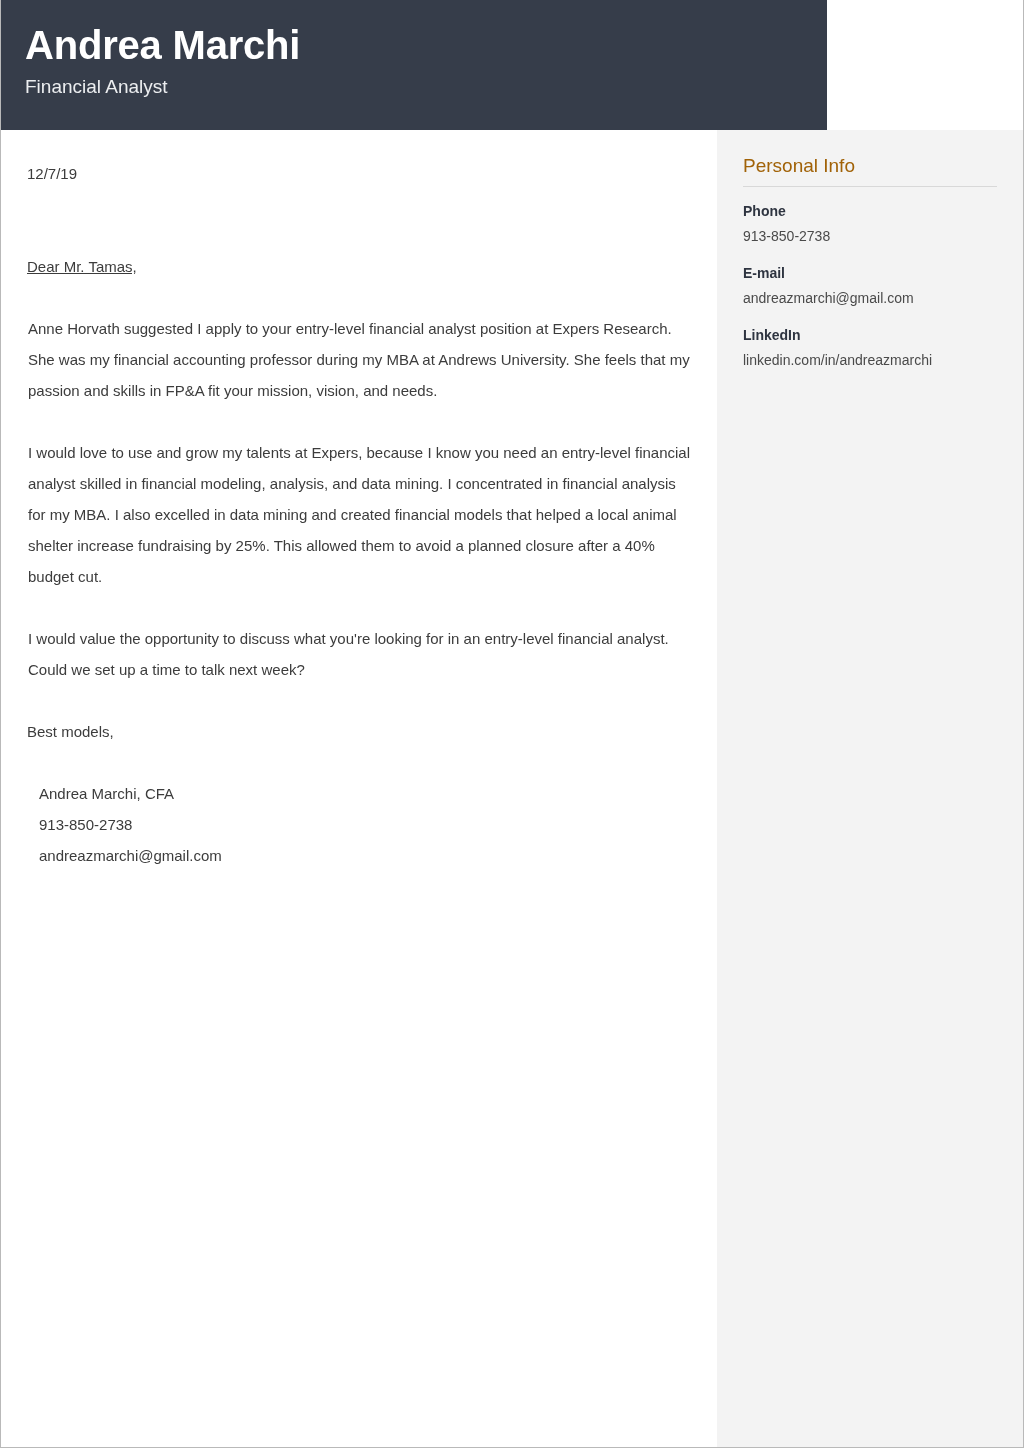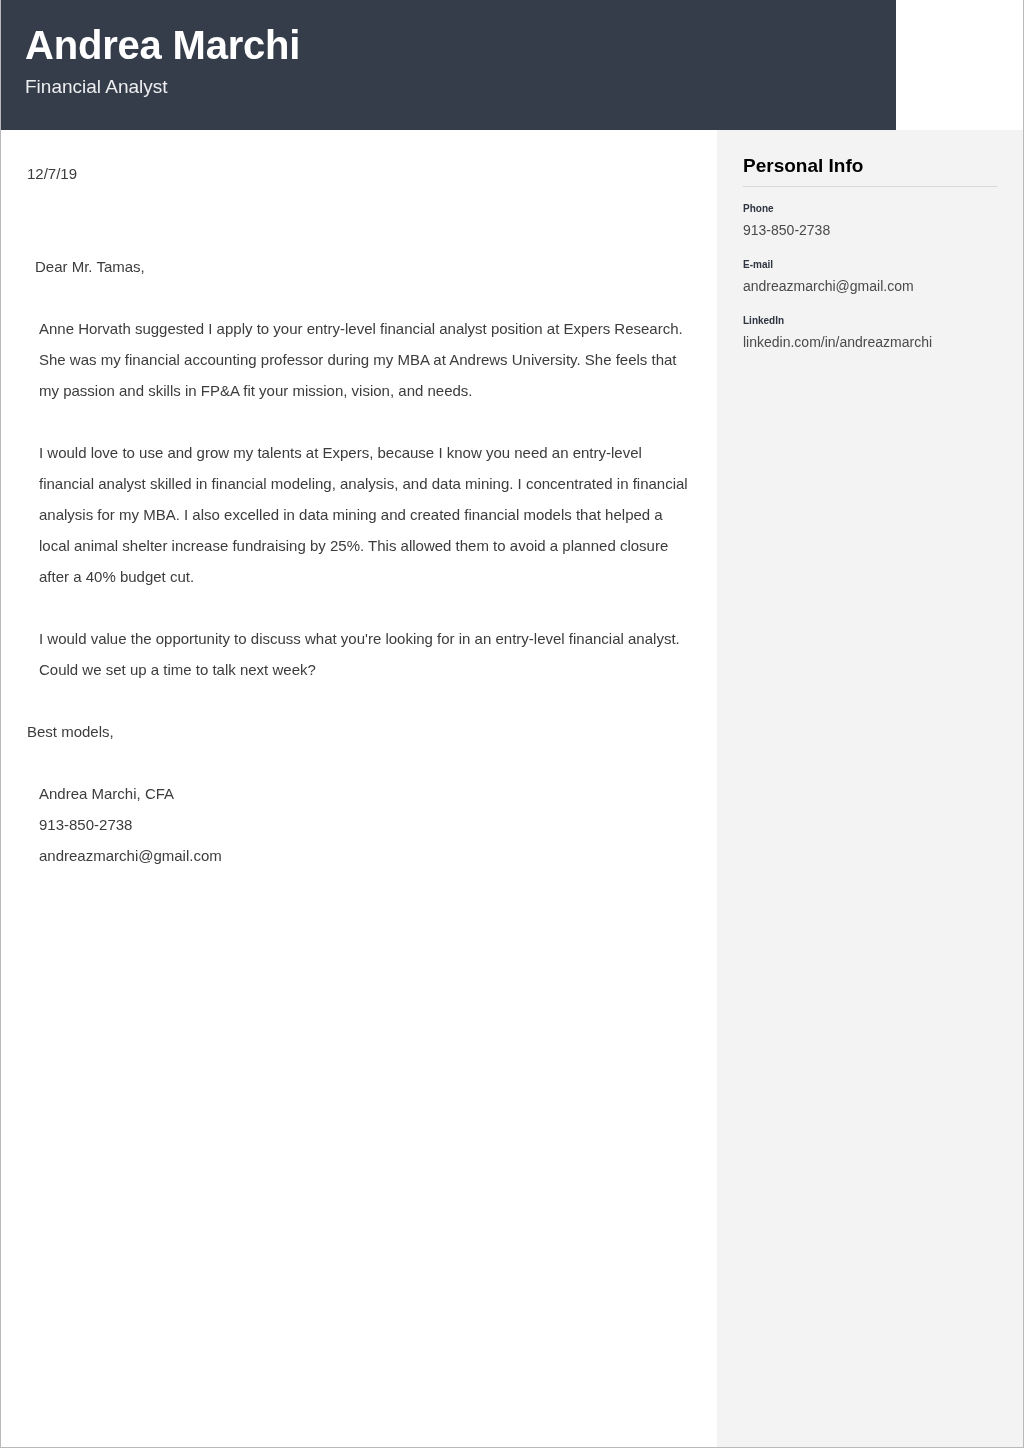--- a/index.html
+++ b/index.html
@@ -25,21 +25,21 @@
     border-right: 1px solid #b9b9b9;
     border-bottom: 1px solid #b9b9b9;
     overflow: hidden;
   }
 
   
   .header {
     position: absolute;
     left: -1px;
     top: 0;
-    width: 896px;
+    width: 827px;
     height: 130px;
     background: #363d4a;
     box-sizing: border-box;
     padding: 22px 25px 0 25px;
   }
   .header-name {
     font-size: 40px;
     font-weight: bold;
     color: #ffffff;
     line-height: 1.15;
@@ -88,54 +88,55 @@
   .date {
     margin: 0 0 62px 0;
   }
   .address-block {
     margin: 0 0 47px 0;
   }
   .address-line {
     white-space: nowrap;
   }
   .salutation {
-    margin: 0 0 31px 8px;
+    margin: 0 0 31px 0;
+    text-decoration: underline;
   }
   .paragraph {
-    margin: 0 0 31px 12px;
+    margin: 0 0 31px 1px;
     text-align: left;
   }
   .closing {
     margin: 0 0 31px 0;
   }
   .signature-block {
     margin: 12px;
   }
   .signature-line {
     white-space: nowrap;
   }
 
   
   .sidebar-heading {
     font-size: 19px;
-    font-weight: bold;
-    color: #000000;
+    font-weight: normal;
+    color: #a16207;
     margin: 0 0 8px 0;
     line-height: 1.25;
   }
   .sidebar-rule {
     height: 1px;
     background: #d8d8d8;
     margin: 0 0 14px 0;
   }
   .info-item {
     margin-bottom: 16px;
   }
   .info-label {
-    font-size: 10px;
+    font-size: 14px;
     font-weight: bold;
     color: #2e3440;
     line-height: 1.5;
     margin: 0 0 4px 0;
   }
   .info-value {
     font-size: 14px;
     font-weight: normal;
     color: #4a4a4a;
     line-height: 1.5;

